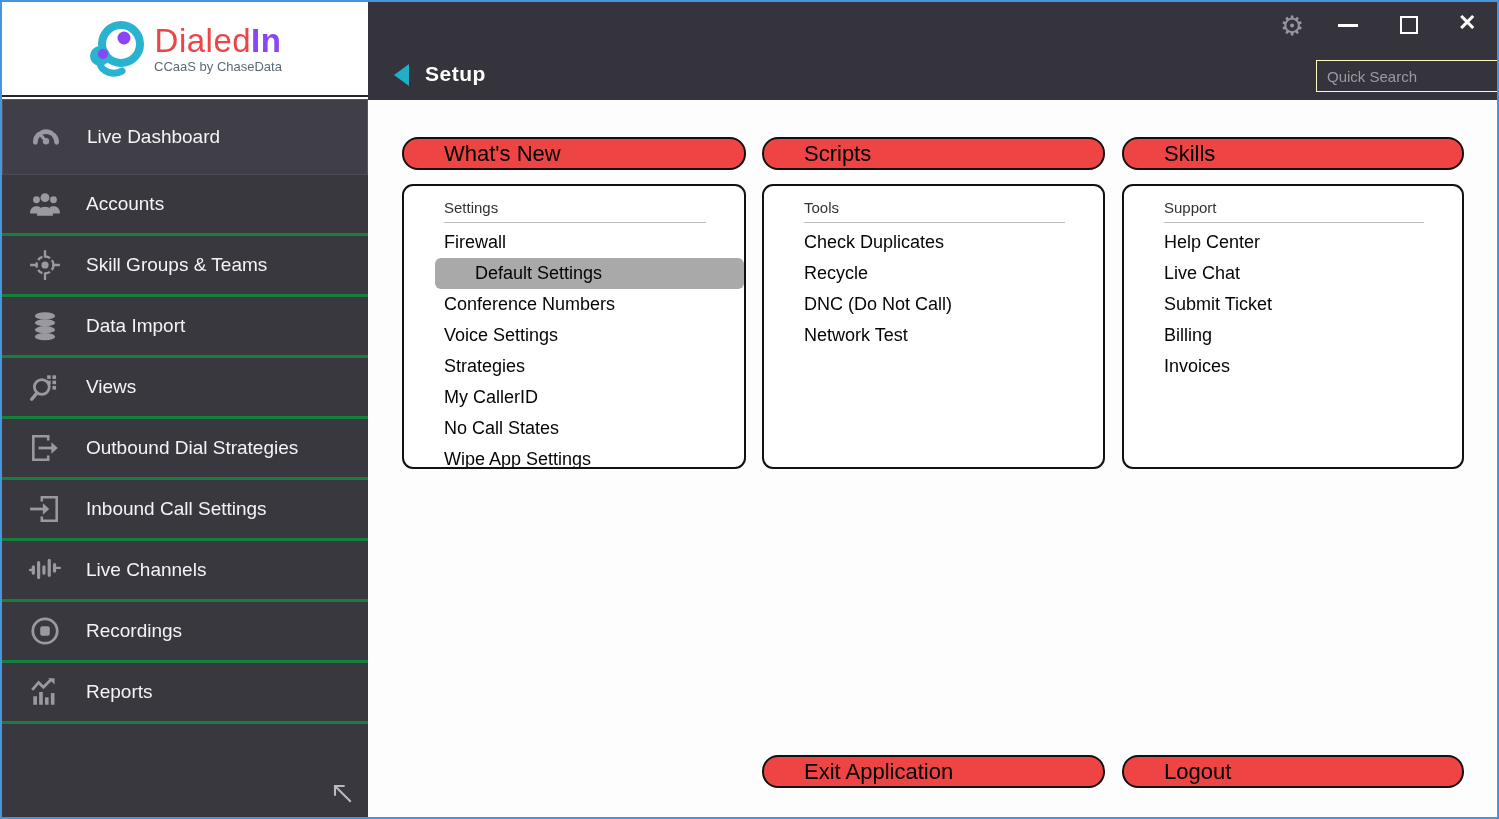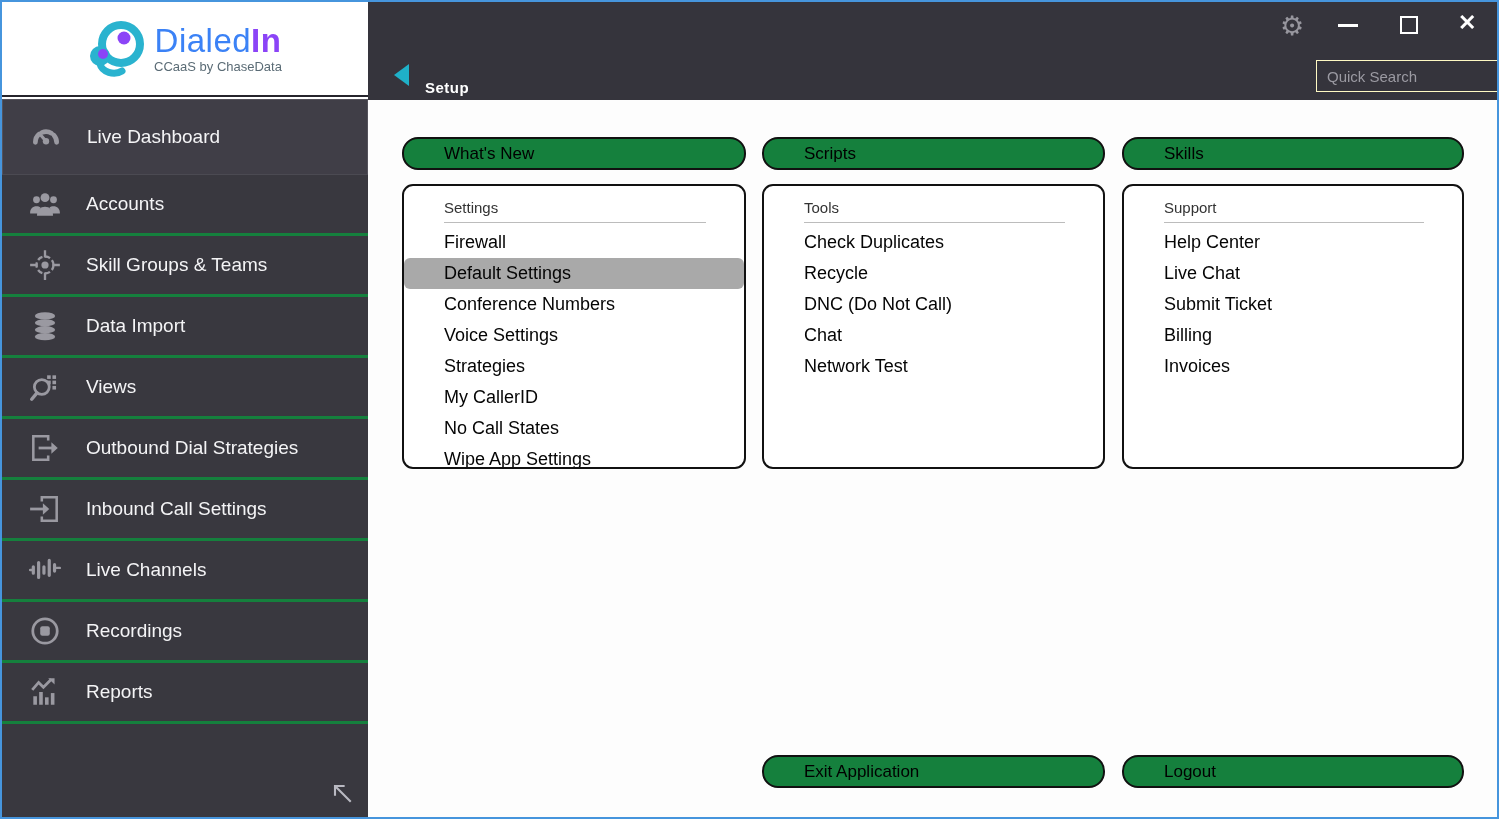--- a/index.html
+++ b/index.html
@@ -10,21 +10,21 @@
   }
   
   .logo-panel {
     position:absolute; left:0; top:0; width:366px; height:95px;
     background:#ffffff; border-bottom:2px solid #26252c;
     display:flex; align-items:center; justify-content:center;
   }
   .logo-wrap { display:flex; align-items:center; gap:8px; }
   .logo-texts { display:flex; flex-direction:column; align-items:center; }
   .logo-title { font-size:33px; line-height:33px; letter-spacing:0.5px; }
-  .logo-title .t1 { color:#3b82f6;margin-top:10px; }
+  .logo-title .t1 { color:#ef4444;margin-top:10px; }
   .logo-title .t2 { color:#8b44f7; font-weight:bold; }
   .logo-sub { font-size:13px; color:#5a6b75; margin-top:2px; }
   
   .sidebar {
     position:absolute; left:0; top:97px; width:366px; height:718px;
     background:#39383f;
   }
   .side-item {
     display:flex; align-items:center; height:61px;
     border-bottom:3px solid #15803d; cursor:pointer; color:#f4f4f6;
@@ -40,56 +40,56 @@
   
   .topbar {
     position:absolute; left:366px; top:0; width:1131px; height:98px;
     background:#35343c;
   }
   .back-arrow {
     position:absolute; left:26px; top:62px; width:0; height:0; cursor:pointer;
     border-top:11px solid transparent; border-bottom:11px solid transparent;
     border-right:15px solid #1fb0c8;
   }
-  .setup-title { position:absolute; left:57px; top:60px; color:#ffffff; font-size:15px; font-weight:bold; letter-spacing:0.5px;margin-top:17px; }
+  .setup-title { position:absolute; left:57px; top:60px; color:#ffffff; font-size:21px; font-weight:bold; letter-spacing:0.5px; }
   .gear { position:absolute; left:912px; top:8px; font-size:27px; color:#97969e; cursor:pointer; }
   .btn-min { position:absolute; left:970px; top:22px; width:20px; height:3px; background:#ffffff; cursor:pointer; }
   .btn-max { position:absolute; left:1032px; top:14px; width:18px; height:18px; border:2px solid #ffffff; cursor:pointer; }
   .btn-close { position:absolute; left:1090px; top:8px; color:#ffffff; font-size:22px; font-weight:bold; cursor:pointer; }
   .search-box {
     position:absolute; left:948px; top:58px; width:198px; height:32px;
     border:1px solid #fef9c3; background:transparent;
     display:flex; align-items:center;
   }
   .search-box input {
     flex:1; background:transparent; border:none; outline:none;
     color:#d8d8dc; font-size:15px; padding-left:10px; font-family:"Liberation Sans", sans-serif;
   }
   .search-box input::placeholder { color:#9b9aa2; }
   .search-glyph { width:22px; height:22px; margin-right:7px; flex:0 0 auto; }
   
   .main { position:absolute; left:366px; top:98px; width:1131px; height:719px; background:#fdfdfd; }
   .pill-btn {
-    position:absolute; height:33px; background:#15803d;
+    position:absolute; height:33px; background:#ef4444;
     border:2px solid #111111; border-radius:16px;
     display:flex; align-items:center; padding-left:40px;
-    font-size:17px; color:#000000; cursor:pointer;
+    font-size:22px; color:#000000; cursor:pointer;
   }
   .panel {
     position:absolute; top:84px; height:285px; background:#ffffff;
     border:2px solid #111111; border-radius:11px; overflow:hidden;
   }
   .panel-title { font-size:15px; color:#333333; margin:13px 0 6px 40px; }
   .panel-divider { height:1px; background:#bcbcbc; margin:0 38px 4px 40px; }
   .panel ul { list-style:none; }
   .panel li {
     font-size:18px; color:#050505; height:31px; line-height:31px;
     padding-left:40px; cursor:pointer; white-space:nowrap;
   }
-  .panel li.selected { background:#a9a9a9; border-radius:6px; }
+  .panel li.selected { background:#a9a9a9; border-radius:6px;margin-left:31px; }
   
   .col1 { left:34px;  width:344px; }
   .col2 { left:394px; width:343px; }
   .col3 { left:754px; width:342px; }
   .row-top { top:37px; }
   .row-bottom { top:655px; }
 </style>
 </head>
 <body>
 
@@ -292,21 +292,20 @@
       </ul>
     </div>
 
     <div class="panel col2">
       <div class="panel-title">Tools</div>
       <div class="panel-divider"></div>
       <ul>
         <li>Check Duplicates</li>
         <li>Recycle</li>
         <li>DNC (Do Not Call)</li>
-        <li>Chat</li>
         <li>Network Test</li>
       </ul>
     </div>
 
     <div class="panel col3">
       <div class="panel-title">Support</div>
       <div class="panel-divider"></div>
       <ul>
         <li>Help Center</li>
         <li>Live Chat</li>

